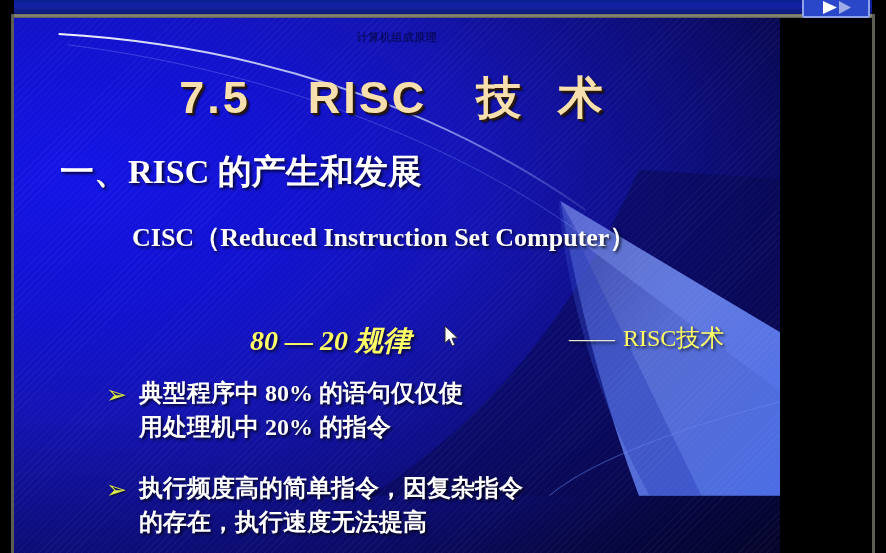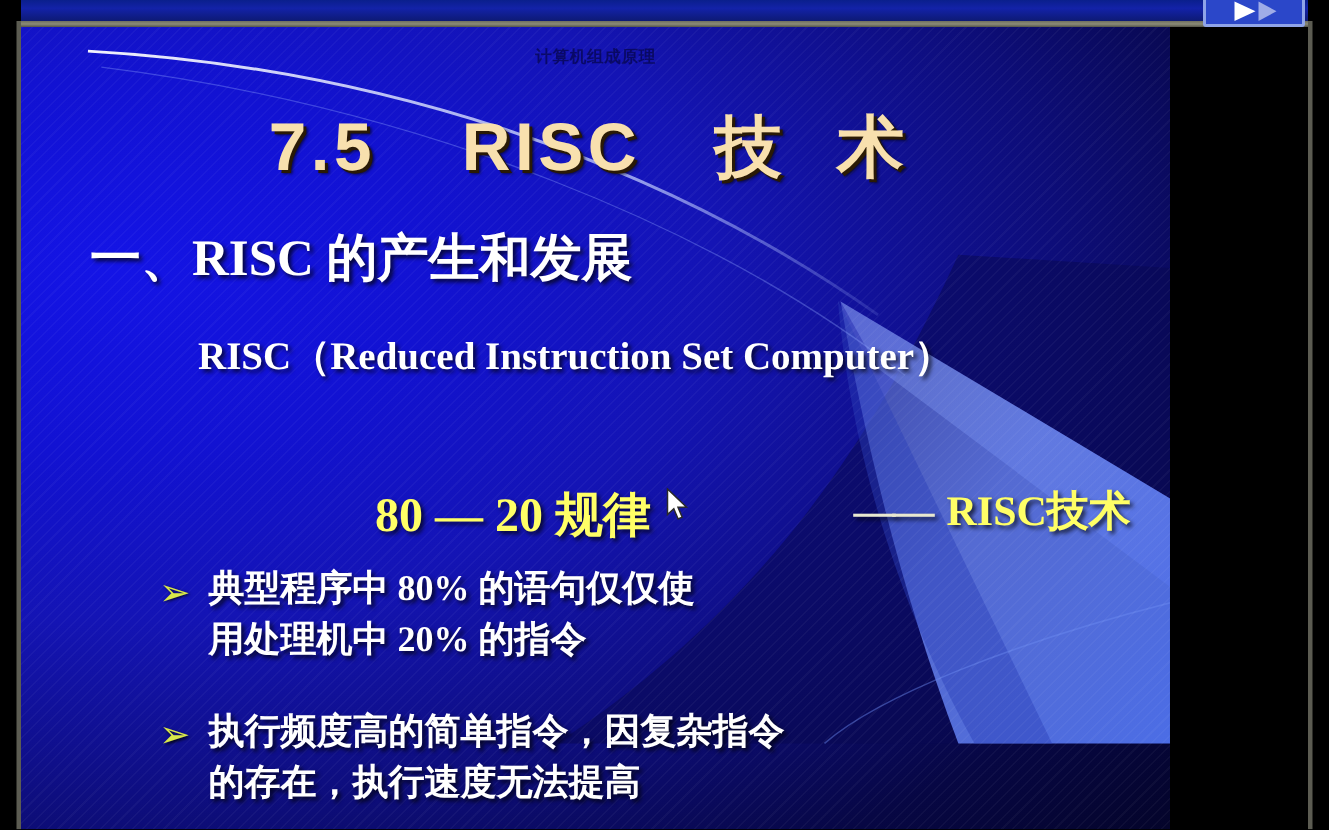--- a/index.html
+++ b/index.html
@@ -170,31 +170,32 @@
   .rule-row {
     position: absolute;
     left: 0; top: 304px; width: 100%;
     z-index: 5;
   }
   .rule-left {
     position: absolute;
     left: 236px;
     font-family: "Liberation Serif", "DejaVu Serif", serif;
     font-weight: bold;
-    font-size: 32px;
+    font-size: 28px;
     color: #ffff66;
     text-shadow: 2px 2px 3px rgba(0,0,0,0.7);
     white-space: nowrap;
+    font-style: italic;
   }
   .rule-right {
     position: absolute;
     left: 555px;
     font-family: "Liberation Serif", "DejaVu Serif", serif;
-    font-weight: bold;
-    font-size: 28px;
+    font-weight: normal;
+    font-size: 24px;
     color: #ffff66;
     text-shadow: 2px 2px 3px rgba(0,0,0,0.7);
     white-space: nowrap;
   }
   .rule-right .dash { color: #e8e8d0; letter-spacing: -2px; }
 
   .bullet {
     position: absolute;
     left: 92px;
     display: flex;
@@ -278,21 +279,21 @@
       <span style="display:inline-block;width:26px"></span>
       <span>RISC</span>
       <span style="display:inline-block;width:18px"></span>
       <span class="t-cjk">技 术</span>
     </div>
 
     <div class="body-layer">
 
       <div class="heading-1">一、RISC 的产生和发展</div>
 
-      <div class="def-line def-risc">RISC（Reduced Instruction Set Computer）</div>
+      <div class="def-line def-risc">CISC（Reduced Instruction Set Computer）</div>
 
       <div class="rule-row">
         <div class="rule-left">80 — 20 规律</div>
         <div class="rule-right">
           <span class="dash">——</span><span style="display:inline-block;width:10px"></span><span>RISC技术</span>
         </div>
       </div>
 
       <div class="bullet bullet-1">
         <span class="bullet-marker">➢</span>

